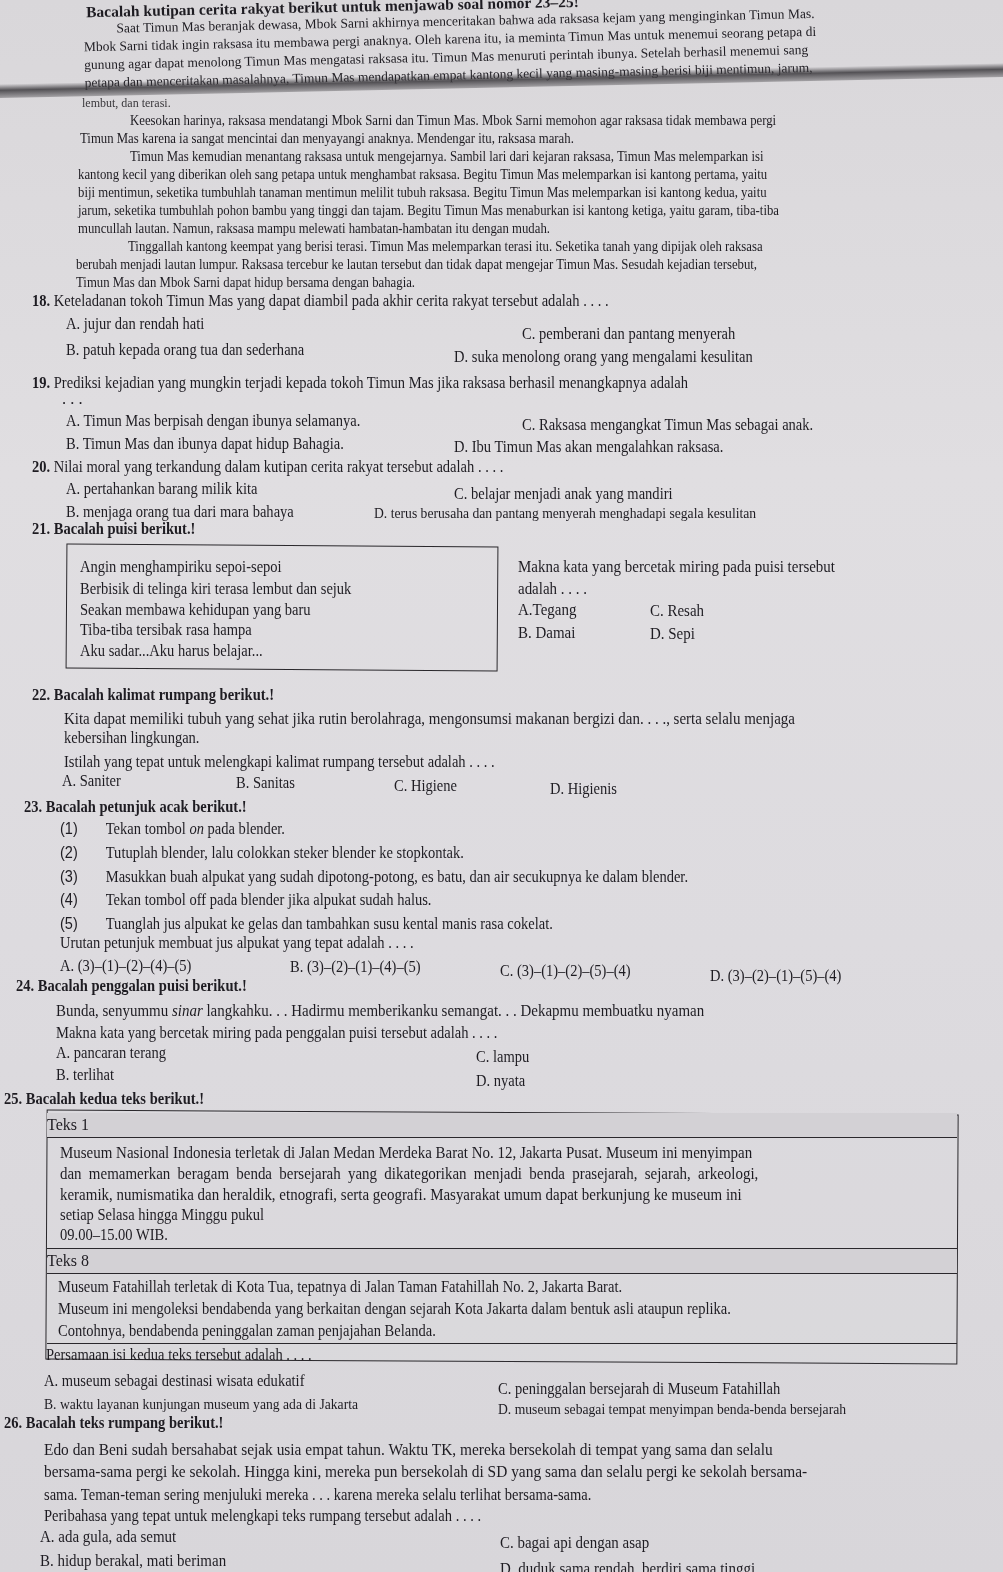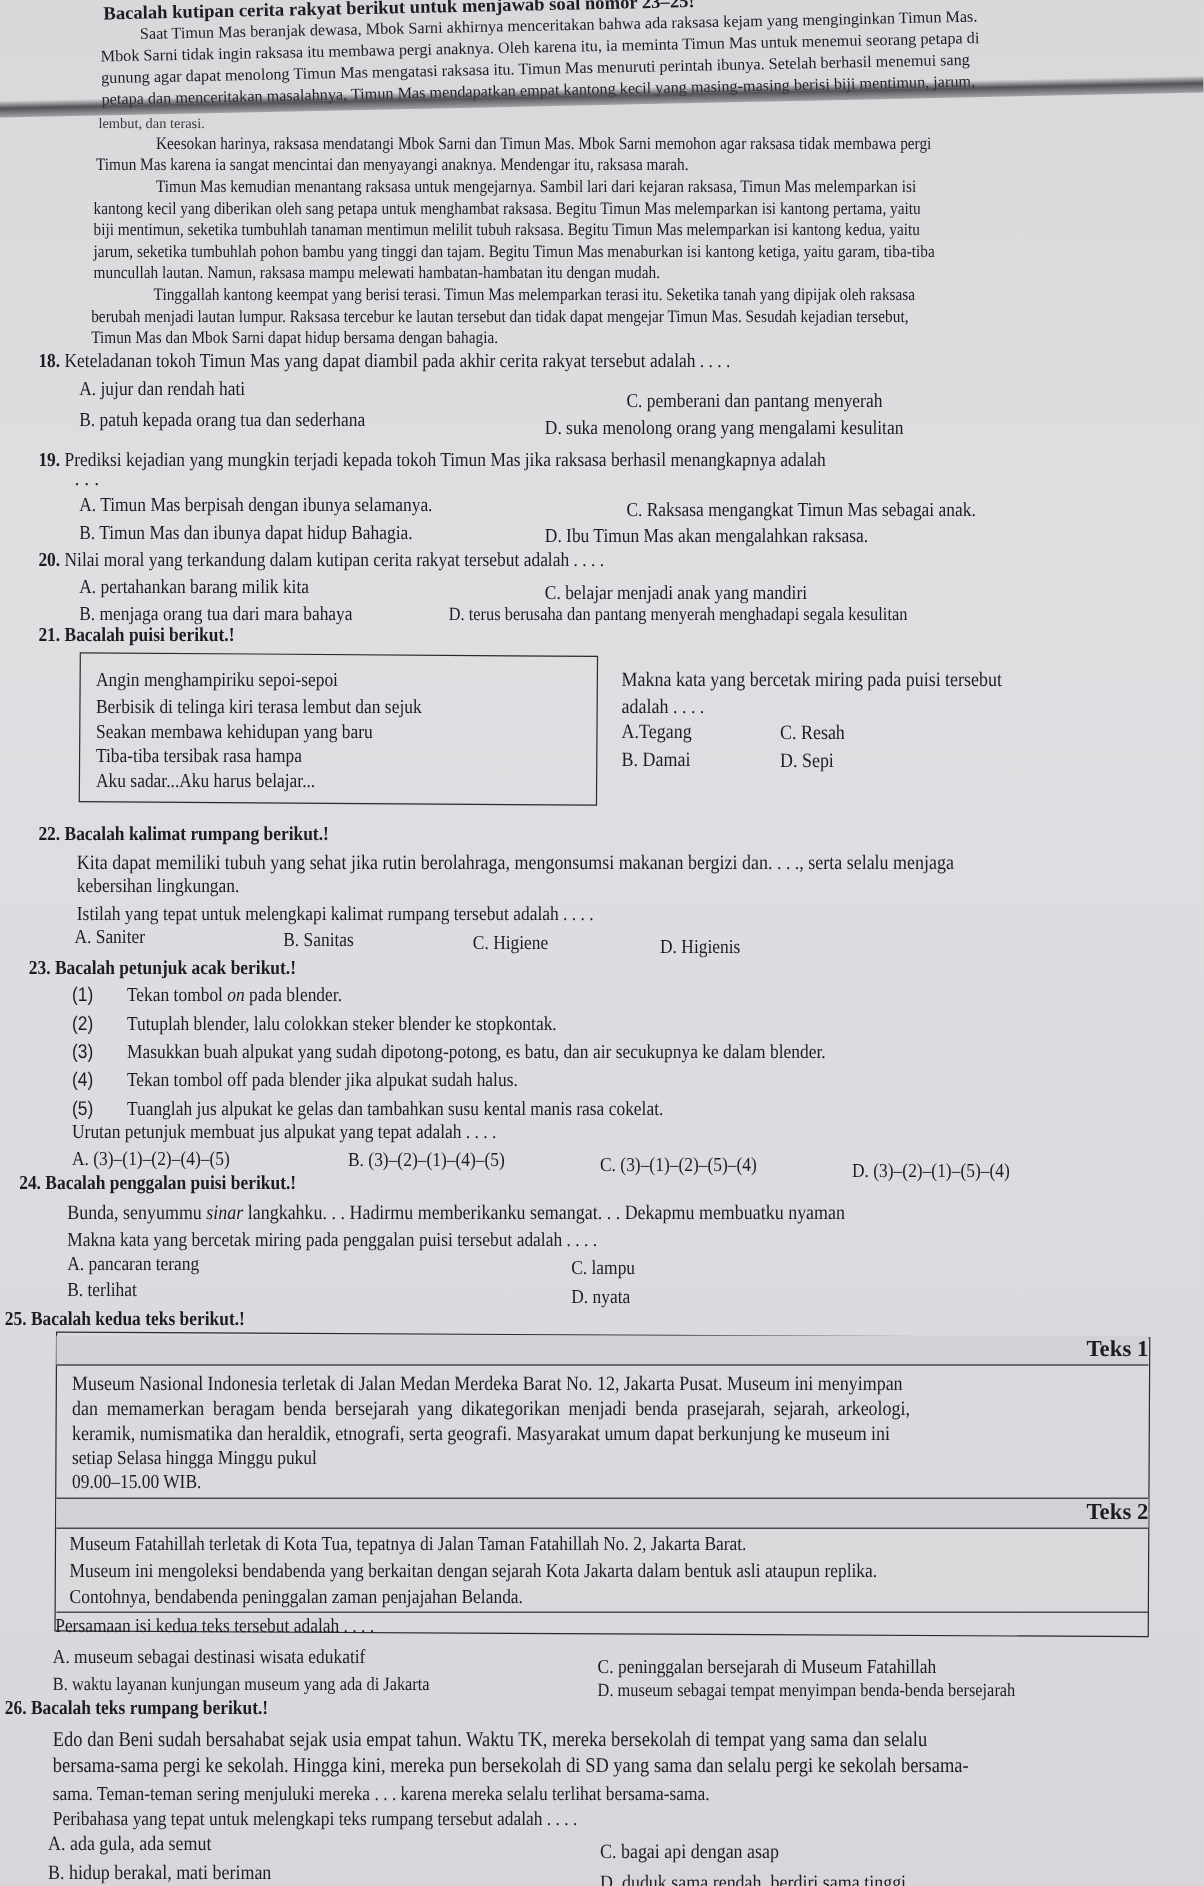--- a/index.html
+++ b/index.html
@@ -28,21 +28,21 @@
   .t14 { font-size: 14.5px; line-height: 18px; }
   .t15 { font-size: 15.5px; line-height: 20px; }
   .t16 { font-size: 16.5px; line-height: 21px; }
   .b { font-weight: bold; }
   .cond { transform: scaleX(0.88); transform-origin: left center; }
   .i { font-style: italic; }
   .box {
     position: absolute; border: 1.5px solid #2a282c; background: transparent;
   }
   .teks-head {
-    position: absolute; text-align: right; font-weight: bold; font-size: 19px;
+    position: absolute; text-align: left; font-weight: normal; font-size: 16px;
     border-bottom: 1.5px solid #2a282c; background: #d3d1d5;
   }
   .num { font-weight: bold; }
 </style>
 </head>
 <body>
 
 <div class="page">
 
   <div class="top-strip">
@@ -182,21 +182,21 @@
       <span>25.</span>
       <span>Bacalah kedua teks berikut.!</span>
     </div>
     <div class="box" style="left:46px;top:1112px;width:910px;height:248px;transform:rotate(0.3deg);background:rgba(220,218,222,0.3);"></div>
     <div class="teks-head" style="left:47px;top:1113px;width:910px;height:24px;line-height:24px;">Teks 1</div>
     <div class="abs t16 cond" style="left:60px;top:1142px;font-size:17px;">Museum Nasional Indonesia terletak di Jalan Medan Merdeka Barat No. 12, Jakarta Pusat. Museum ini menyimpan</div>
     <div class="abs t16 cond" style="left:60px;top:1163px;font-size:17px;word-spacing:4px;">dan memamerkan beragam benda bersejarah yang dikategorikan menjadi benda prasejarah, sejarah, arkeologi,</div>
     <div class="abs t16 cond" style="left:60px;top:1184px;font-size:17px;">keramik, numismatika dan heraldik, etnografi, serta geografi. Masyarakat umum dapat berkunjung ke museum ini</div>
     <div class="abs t16 cond" style="left:60px;top:1204px;">setiap Selasa hingga Minggu pukul</div>
     <div class="abs t16 cond" style="left:60px;top:1224px;">09.00–15.00 WIB.</div>
-    <div class="teks-head" style="left:47px;top:1248px;width:910px;height:24px;line-height:24px;border-top:1.5px solid #2a282c;">Teks 2</div>
+    <div class="teks-head" style="left:47px;top:1248px;width:910px;height:24px;line-height:24px;border-top:1.5px solid #2a282c;">Teks 8</div>
     <div class="abs t16 cond" style="left:58px;top:1276px;">Museum Fatahillah terletak di Kota Tua, tepatnya di Jalan Taman Fatahillah No. 2, Jakarta Barat.</div>
     <div class="abs t16 cond" style="left:58px;top:1298px;">Museum ini mengoleksi bendabenda yang berkaitan dengan sejarah Kota Jakarta dalam bentuk asli ataupun replika.</div>
     <div class="abs t16 cond" style="left:58px;top:1320px;">Contohnya, bendabenda peninggalan zaman penjajahan Belanda.</div>
     <div class="abs" style="left:47px;top:1343px;width:910px;border-top:1.5px solid #2a282c;"></div>
     <div class="abs t16 cond" style="left:46px;top:1344px;">Persamaan isi kedua teks tersebut adalah . . . .</div>
     <div class="abs t16 cond" style="left:44px;top:1370px;">A.   museum sebagai destinasi wisata edukatif</div>
     <div class="abs t16 cond" style="left:498px;top:1378px;">C. peninggalan bersejarah di Museum Fatahillah</div>
     <div class="abs t15 cond" style="left:44px;top:1394px;">B.   waktu layanan kunjungan museum yang ada di Jakarta</div>
     <div class="abs t15 cond" style="left:498px;top:1399px;">D. museum sebagai tempat menyimpan benda-benda bersejarah</div>
   </div>

